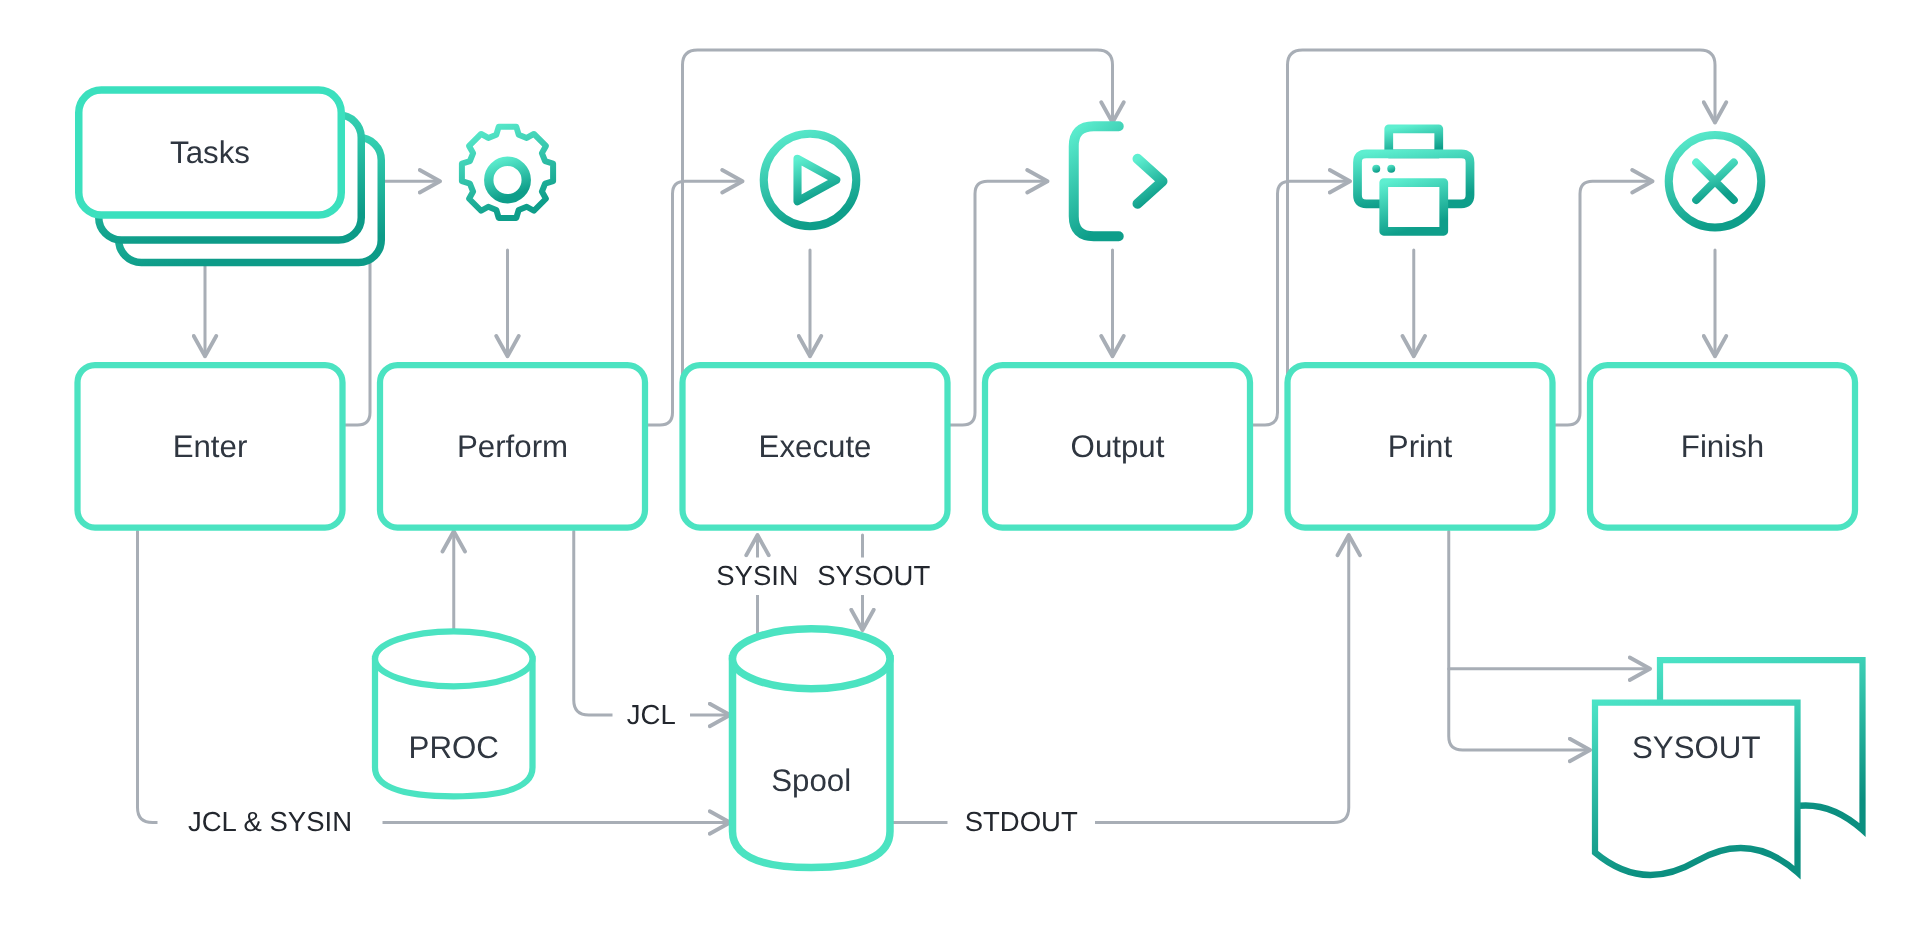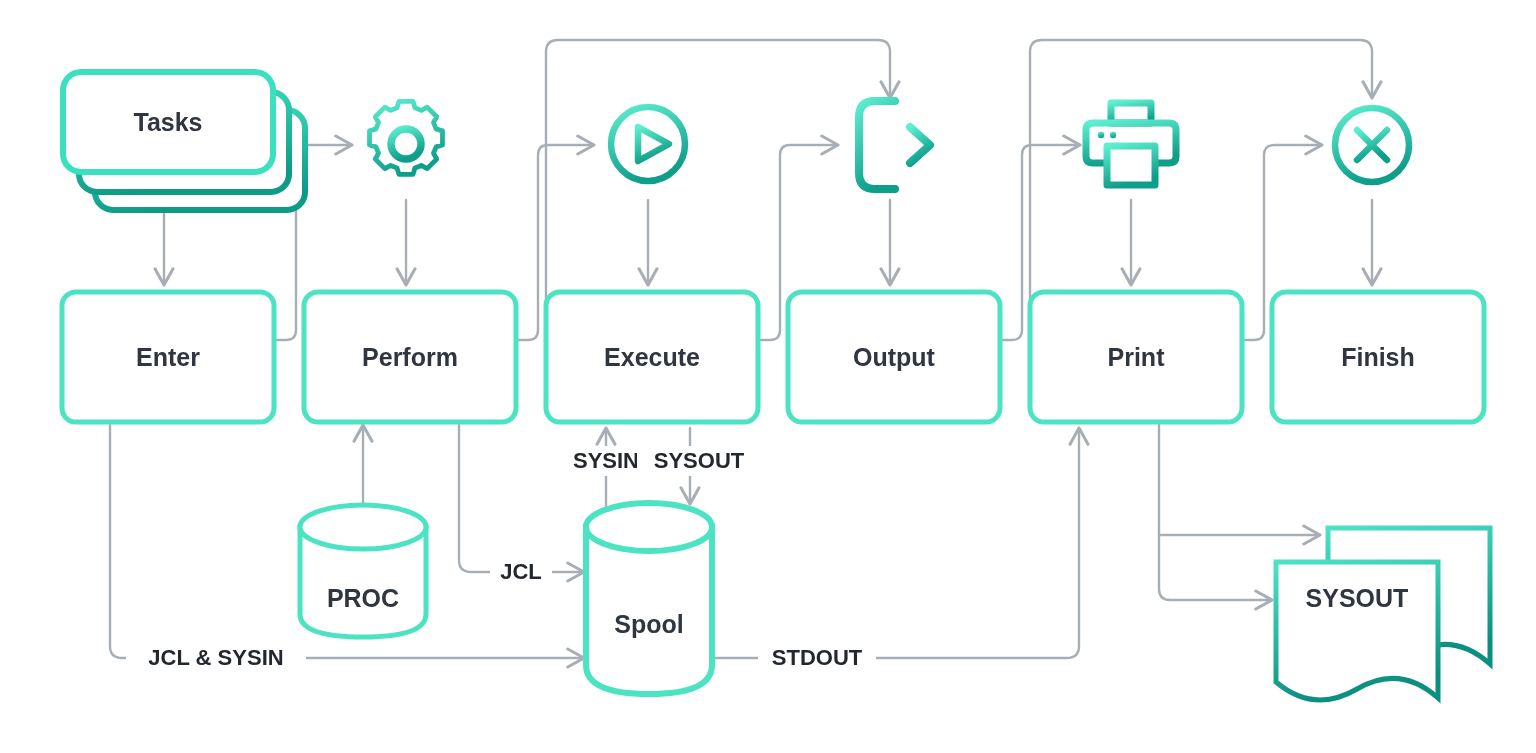--- a/index.html
+++ b/index.html
@@ -1,18 +1,18 @@
 <!DOCTYPE html>
 <html><head>
 <meta charset="utf-8">
 <style>
   html,body{margin:0;padding:0;background:#ffffff;}
   body{width:1536px;height:753px;overflow:hidden;
        font-family:"Liberation Sans","DejaVu Sans",sans-serif;}
-  #stage{position:relative;width:1536px;height:753px;background:#fff;font-weight:bold;}
+  #stage{position:relative;width:1536px;height:753px;background:#fff;}
   svg#diagram{position:absolute;left:0;top:0;width:1536px;height:753px;display:block;}
   .node-label{font-family:"Liberation Sans","DejaVu Sans",sans-serif;
               font-size:25px;fill:#2f3640;text-anchor:middle;dominant-baseline:middle;}
   .edge-label{font-family:"Liberation Sans","DejaVu Sans",sans-serif;
               font-size:22px;fill:#23272e;text-anchor:middle;dominant-baseline:middle;}
   .conn{fill:none;stroke:#a8aeb6;stroke-width:2.4;stroke-linecap:round;stroke-linejoin:round;}
   .lbl-bg{fill:#ffffff;}
 </style>
 </head>
 <body>

